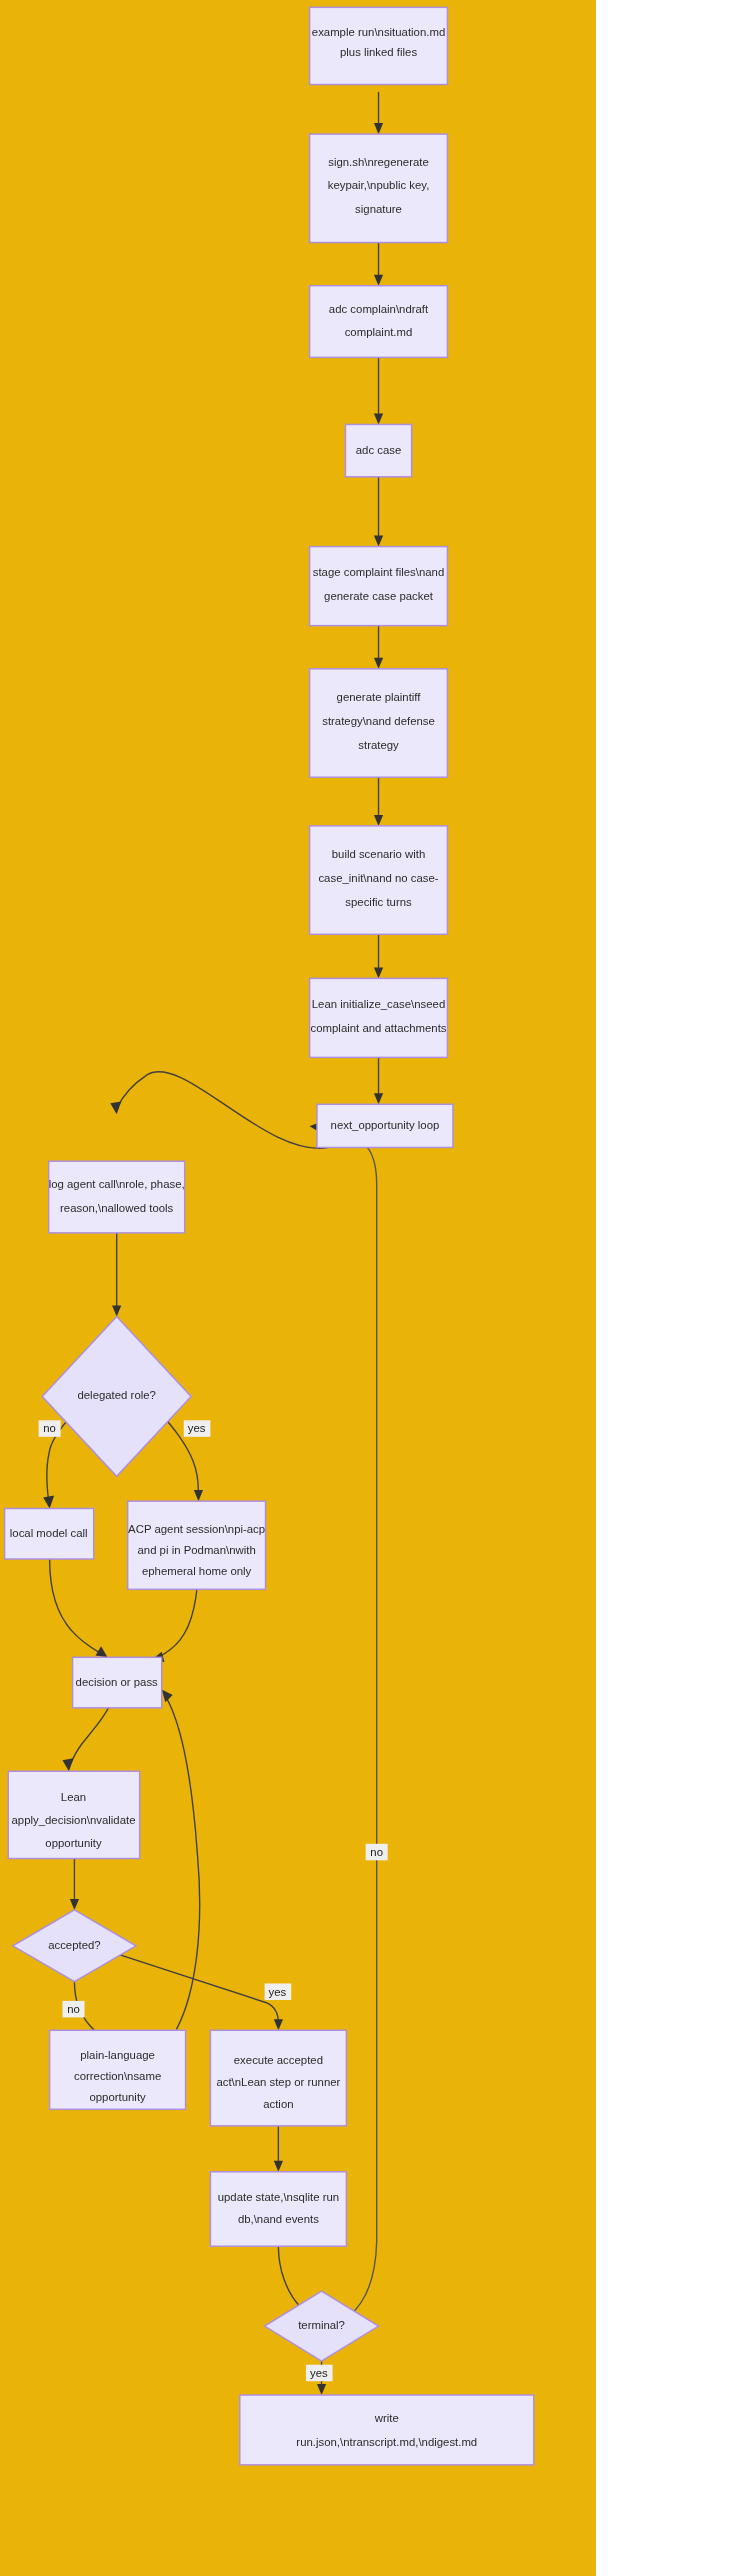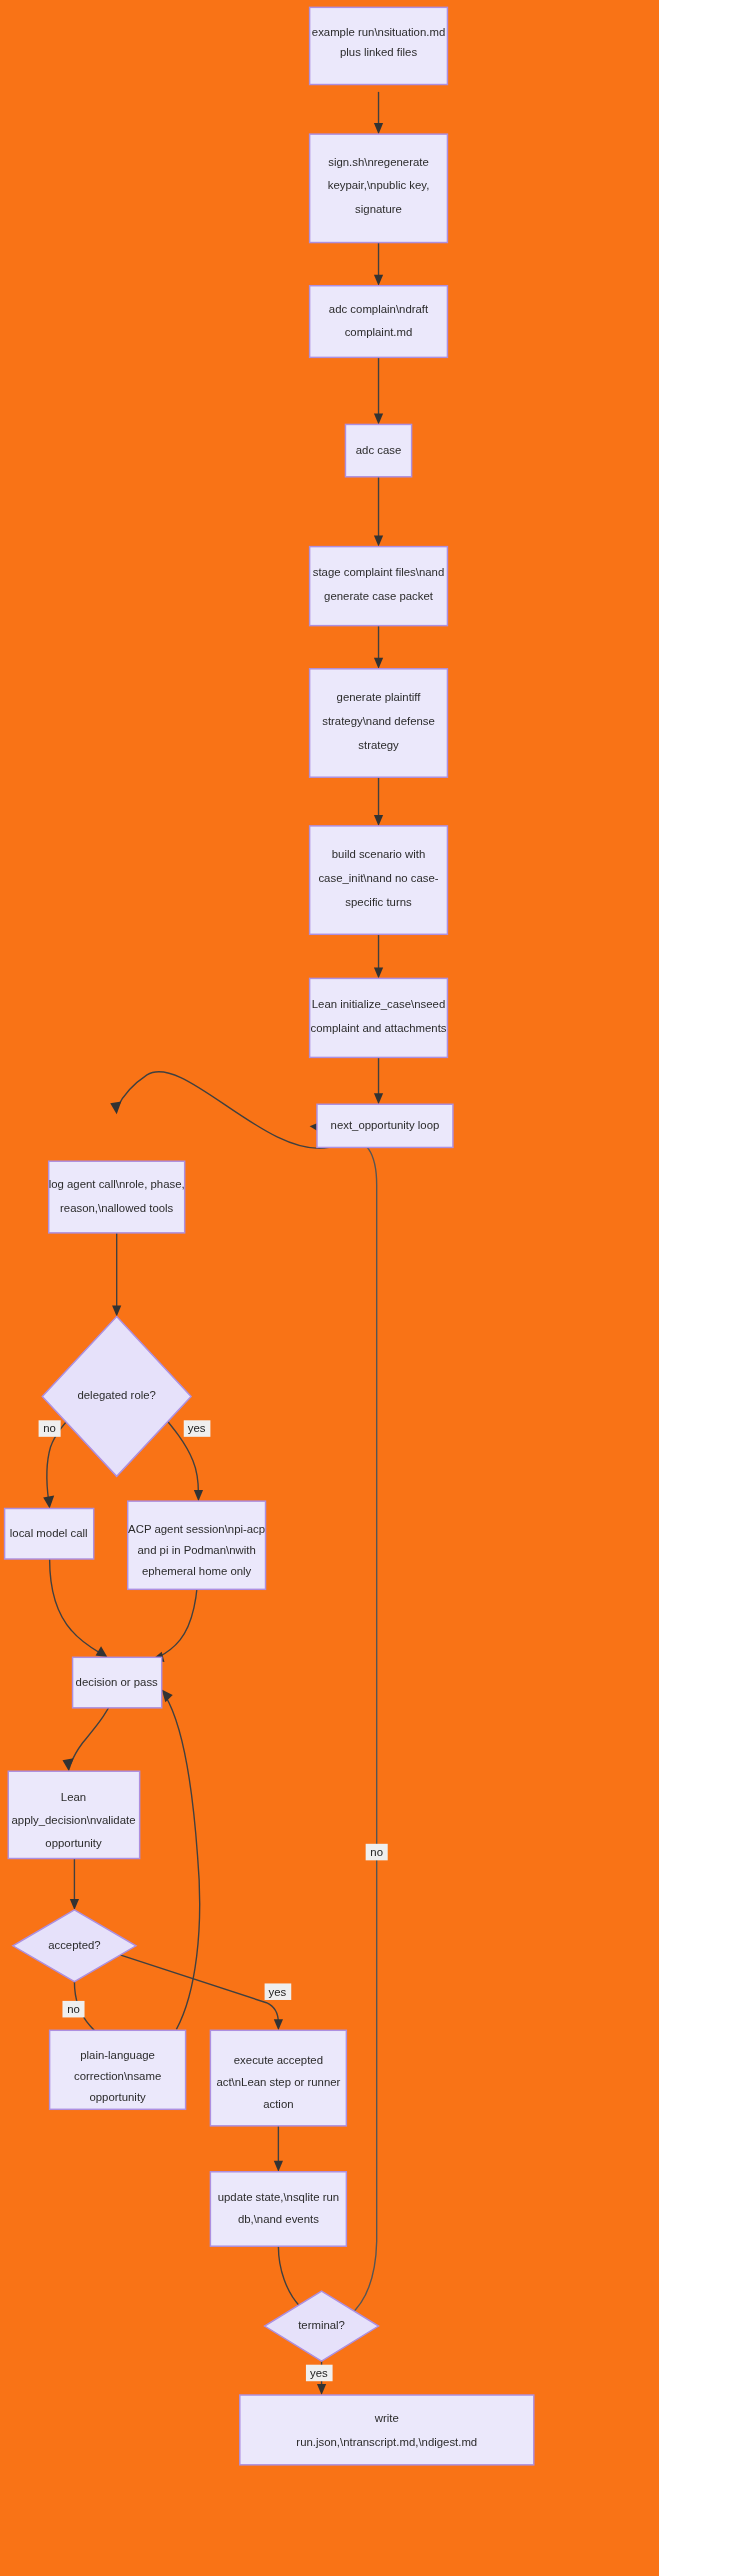--- a/index.html
+++ b/index.html
@@ -5,23 +5,23 @@
   html, body {
     margin: 0;
     padding: 0;
     background: #ffffff;
   }
   body {
     font-family: "Liberation Sans", sans-serif;
   }
   #flowchart-root {
     position: relative;
-    width: 659px;
+    width: 596px;
     height: 2576px;
-    background: #f97316;
+    background: #eab308;
     overflow: hidden;
   }
   svg.fc {
     position: absolute;
     left: 0;
     top: 0;
     width: 735px;
     height: 2576px;
     display: block;
   }

